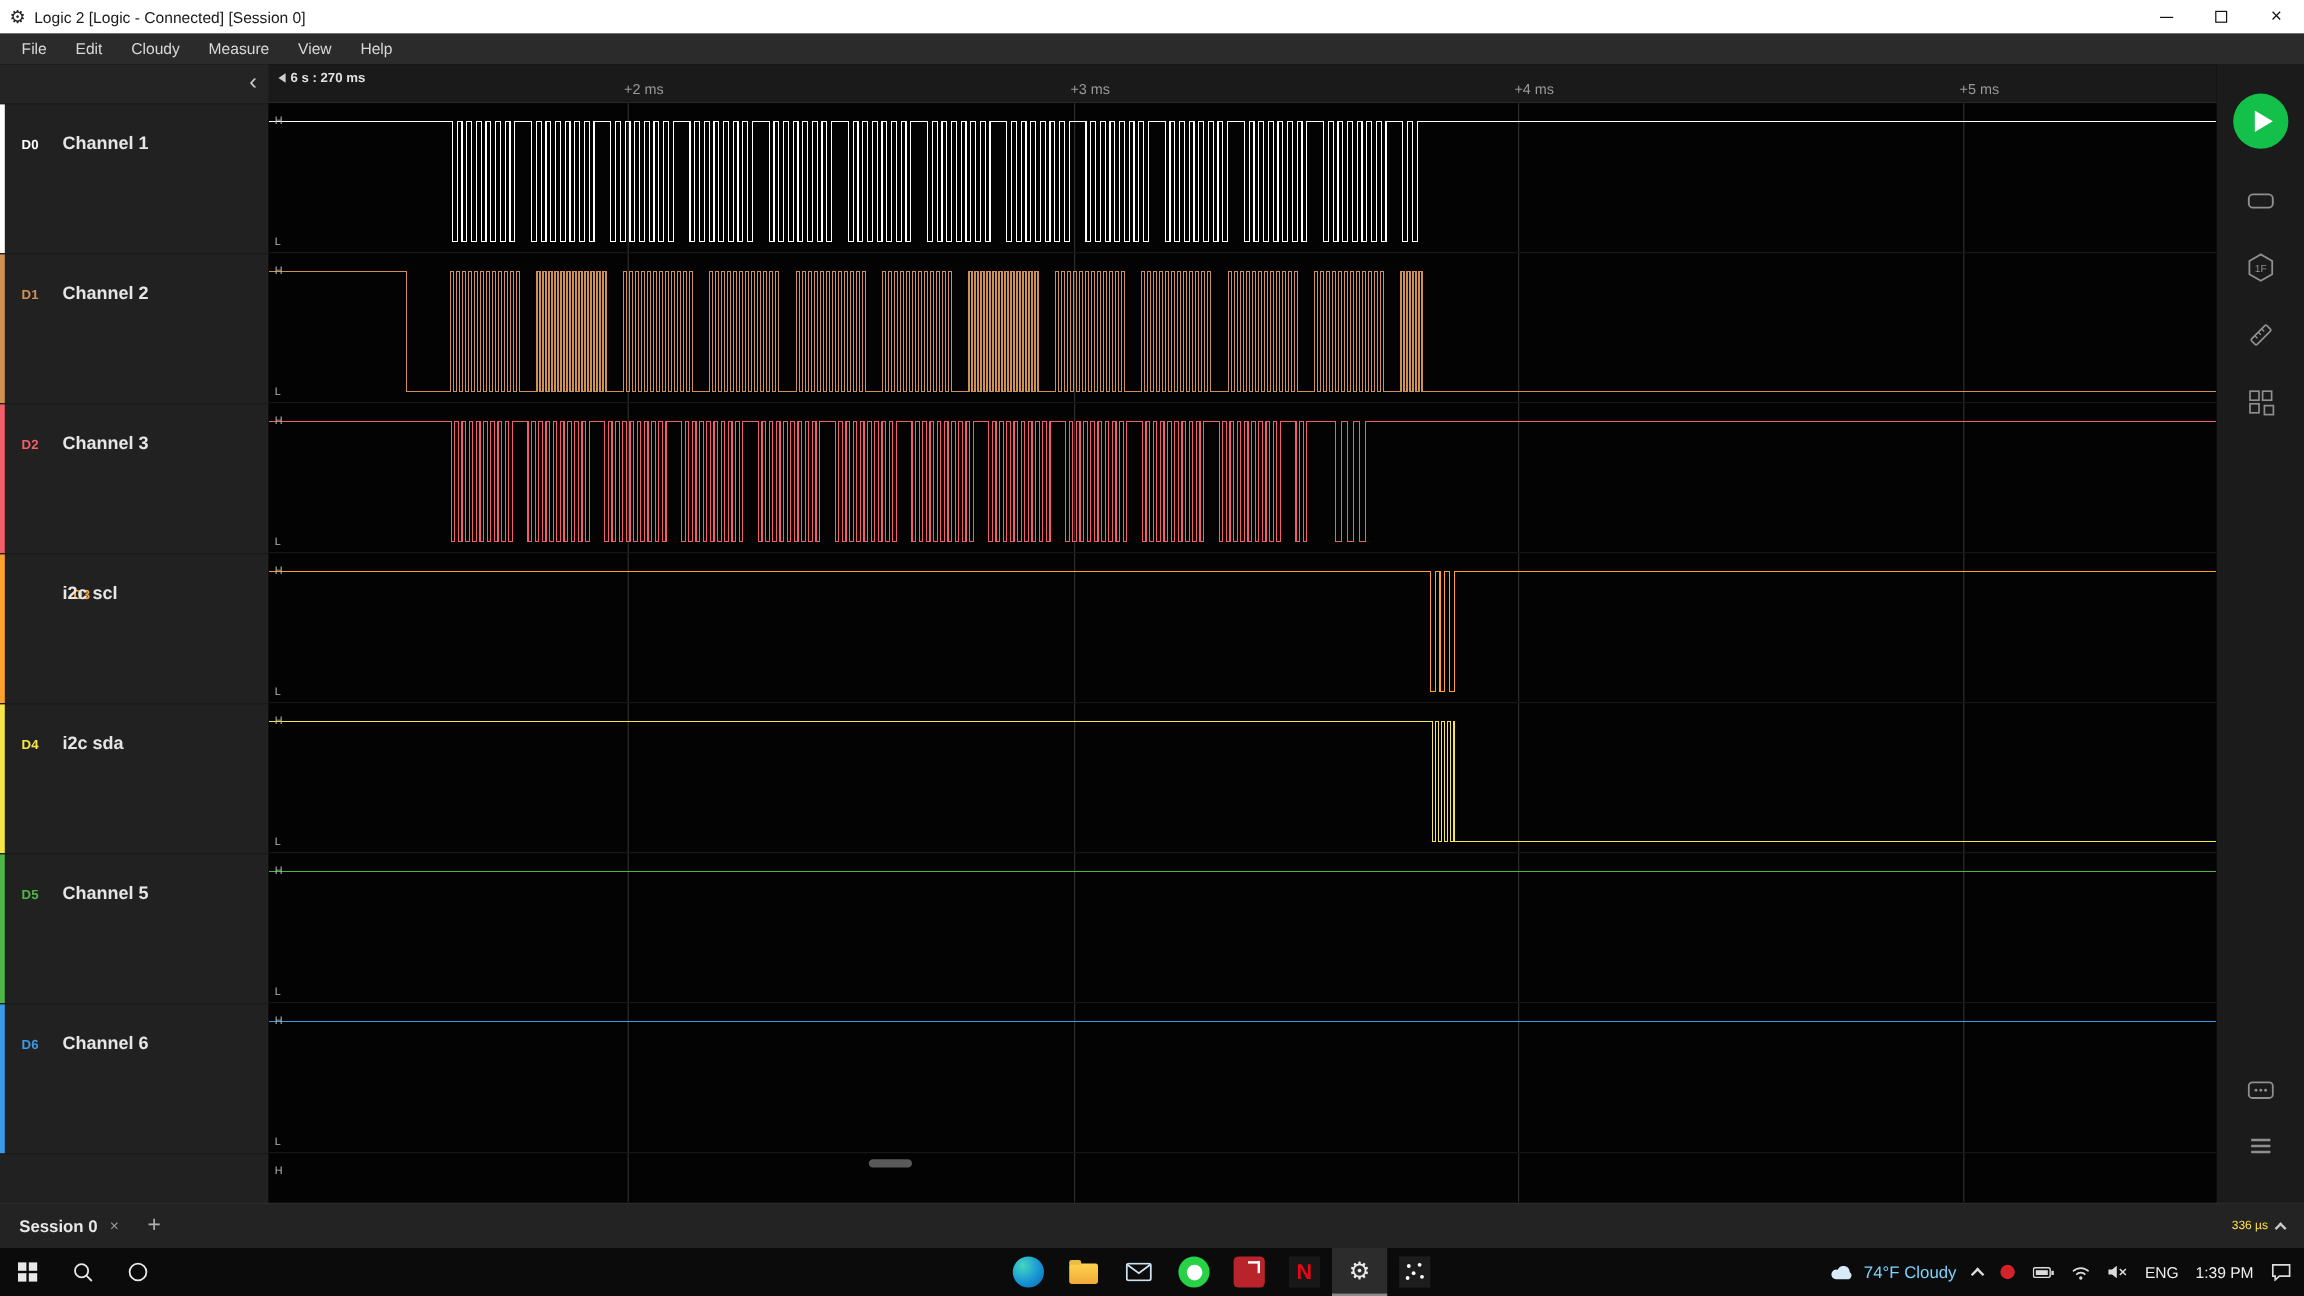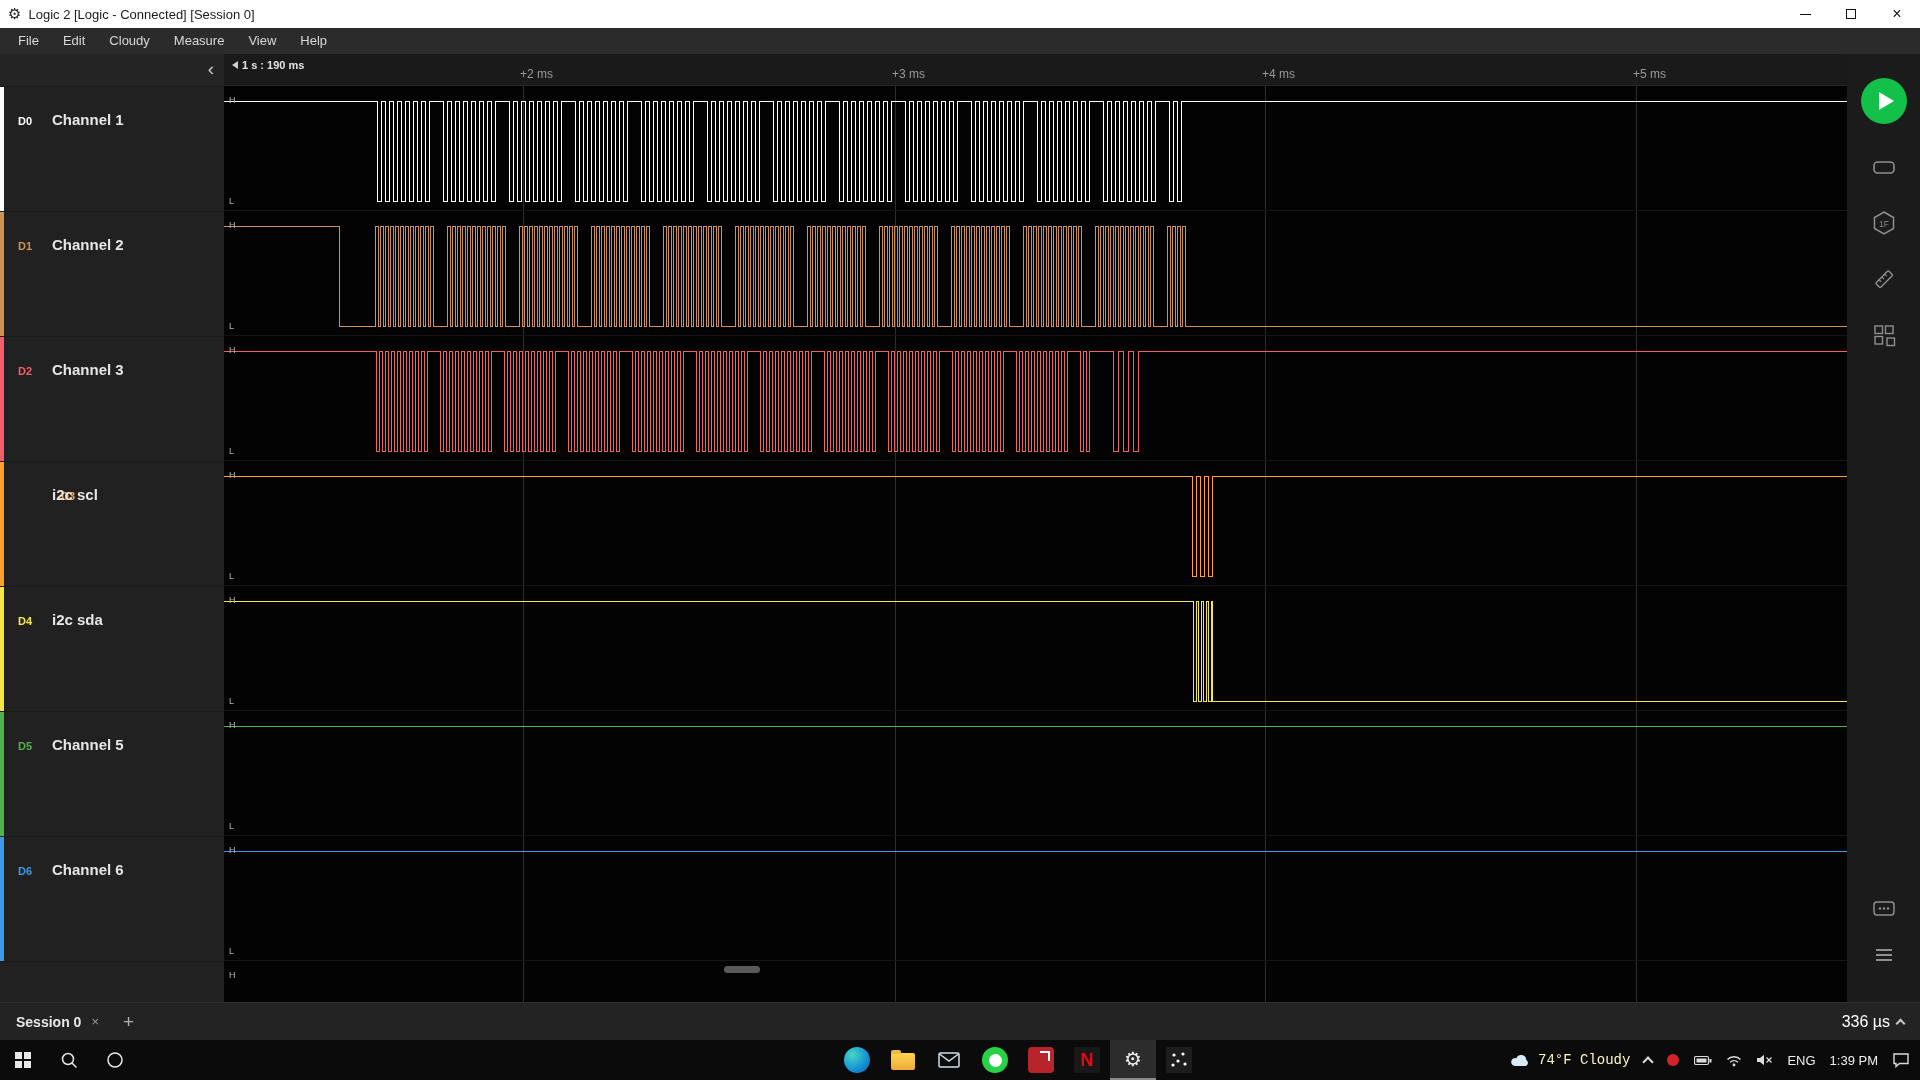--- a/index.html
+++ b/index.html
@@ -57,21 +57,21 @@
   .rtb-btn { margin-bottom: 30px; width: 26px; height: 26px; display: flex; align-items: flex-end; justify-content: center; }
   .rtb-spacer { margin-top: auto; }
   .rtb-btn.bottom { margin-bottom: 20px; }
 
   
   .sessionbar { height: 38px; background: #232323; border-top: 1px solid #303030; display: flex; align-items: center; padding: 0 16px; }
   .stab { display: flex; align-items: flex-start; gap: 10px; }
   .stab-label { font-size: 14px; font-weight: bold; color: #e8e8e8; }
   .stab-close { font-size: 13px; color: #9a9a9a; }
   .addtab { color: #b0b0b0; font-size: 19px; margin-left: 24px; line-height: 1; }
-  .range { margin-left: auto; display: flex; align-items: center; gap: 7px; color: #ffffff; font-size: 16px; }
+  .range { margin-left: auto; display: flex; align-items: center; gap: 7px; color: #fde047; font-size: 10px; }
   .chev-up { width: 7px; height: 7px; border: solid #c8c8c8; border-width: 2px 2px 0 0; transform: rotate(-45deg); margin-top: 3px; }
 
   
   .taskbar { height: 40px; background: #0b0b0b; display: flex; align-items: center; position: relative; }
   .tb-left { display: flex; height: 100%; }
   .tb-icon { width: 46px; height: 40px; display: flex; align-items: center; justify-content: center; }
   .winlogo { width: 16px; height: 16px; display: grid; grid-template-columns: 1fr 1fr; grid-template-rows: 1fr 1fr; gap: 2px; }
   .winlogo span { background: #e8e8e8; }
   .tb-center { position: absolute; left: 834px; top: 0; display: flex; height: 40px; }
   .tb-icon.active { background: #2c2c2c; border-bottom: 2px solid #8a8a8a; }
@@ -81,21 +81,21 @@
   .wapp { width: 26px; height: 26px; border-radius: 50%; background: #28d146; display: flex; align-items: center; justify-content: center; }
   .wapp-bubble { width: 13px; height: 13px; border-radius: 50%; background: #ffffff; }
   .amdbox { width: 26px; height: 26px; border-radius: 4px; background: #b8242a; position: relative; }
   .amdbox:before { content: ""; position: absolute; right: 4px; top: 4px; width: 8px; height: 8px; border-top: 2px solid #fff; border-right: 2px solid #fff; }
   .nflx-box { width: 26px; height: 26px; background: #181818; display: flex; align-items: center; justify-content: center; }
   .nflx { color: #e50914; font-size: 18px; font-weight: bold; }
   .gearapp { font-family: "DejaVu Sans", sans-serif; font-size: 20px; color: #ececec; line-height: 1; }
   .dotsbox { width: 26px; height: 26px; background: #1d1d1d; }
   .tb-right { margin-left: auto; display: flex; align-items: center; gap: 14px; padding-right: 10px; height: 100%; }
   .weather { display: flex; align-items: center; gap: 7px; }
-  .weather-text { color: #fef9c3; font-size: 14px; font-family: Liberation Mono, monospace; }
+  .weather-text { color: #7dd3fc; font-size: 14px; }
   .tray-chev { width: 8px; height: 8px; border: solid #dcdcdc; border-width: 2px 2px 0 0; transform: rotate(-45deg); margin-top: 3px; }
   .lang { color: #eeeeee; font-size: 13px; }
   .clock { color: #eeeeee; font-size: 13px; }
 </style>
 </head>
 <body>
 
 <div class="titlebar">
   <span class="app-gear">⚙</span>
   <span class="wtitle">Logic 2 [Logic - Connected] [Session 0]</span>
@@ -161,21 +161,21 @@
       <span class="did" style="color: rgb(61, 154, 232);">D6</span>
       <span class="cname">Channel 6</span>
     </div>
     <div class="sb-fill"></div>
   </div>
 
   <div class="wavecol">
     <div class="tl-header">
       <span class="timestamp">
         <span class="ts-arrow"></span>
-        <span class="ts-text">1 s : 190 ms</span>
+        <span class="ts-text">6 s : 270 ms</span>
       </span>
       <span><span class="tl-label" style="left: 296px;">+2 ms</span><span class="tl-label" style="left: 668px;">+3 ms</span><span class="tl-label" style="left: 1038px;">+4 ms</span><span class="tl-label" style="left: 1409px;">+5 ms</span></span>
     </div>
 
     <div class="rows">
       <div class="gridwrap">
           <div class="gridline" style="left: 299px;"></div>
           <div class="gridline" style="left: 671px;"></div>
           <div class="gridline" style="left: 1041px;"></div>
           <div class="gridline" style="left: 1412px;"></div>

